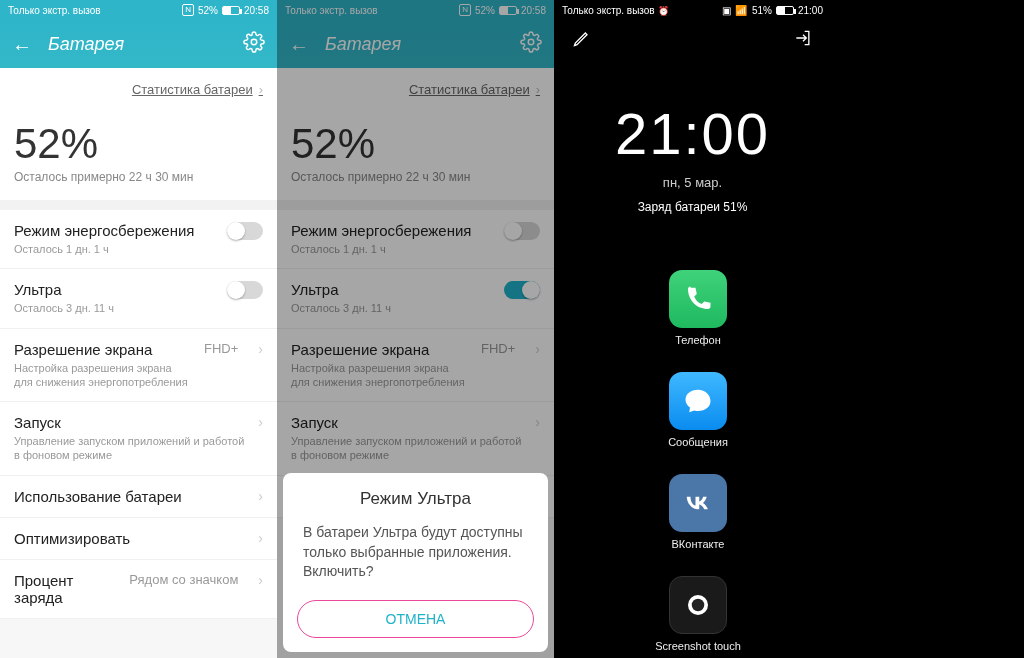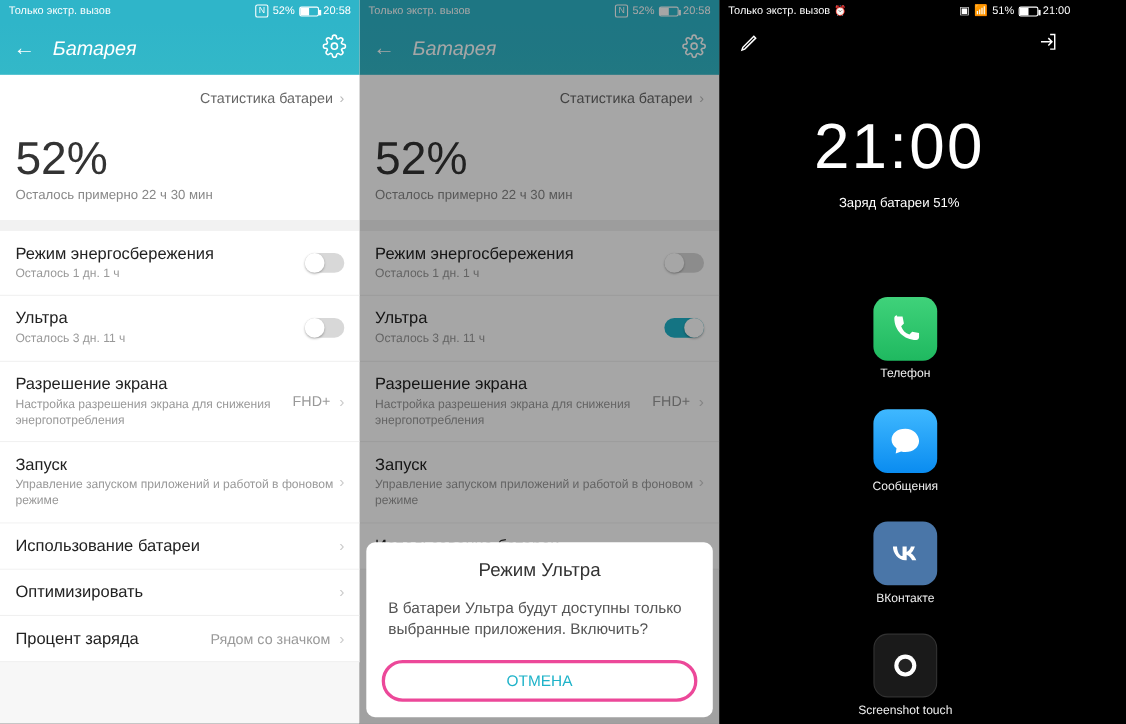--- a/index.html
+++ b/index.html
@@ -1,17 +1,17 @@
 <!DOCTYPE html>
 <html><head>
 <meta charset="utf-8">
 <style>
   * { box-sizing: border-box; margin: 0; padding: 0; font-family: -apple-system, "Helvetica Neue", Arial, sans-serif; }
   body { display: flex; width: 1024px; height: 658px; background: #000; overflow: hidden; }
-  .phone { position: relative; width: 327px; height: 658px; overflow: hidden; }
+  .phone { position: relative; width: 277px; height: 658px; overflow: hidden; }
   .phone.p1, .phone.p2 { background: #f7f7f7; }
   .phone.p3 { background: #000; color: #fff; }
 
   
   .status { position: absolute; top:0; left:0; right:0; height: 20px; display: flex; align-items: center; justify-content: space-between; padding: 0 8px; font-size: 10px; color: #fff; z-index: 5; }
   .phone.p3 .status { color: #fff; }
   .status .right { display: flex; align-items: center; gap: 4px; }
   .status .nfc { border: 1px solid #fff; border-radius:2px; font-size: 8px; padding:0 2px; line-height: 10px;}
   .phone.p3 .status .left { color:#fff; }
   .phone.p3 .alarm::before { content:"⏰"; font-size:9px; margin-left:4px;}
@@ -20,44 +20,44 @@
   .status .batt .fill { position:absolute; left:0; top:0; bottom:0; background:#fff;}
 
   
   .toolbar { position: absolute; top:20px; left:0; right:0; height: 48px; background: linear-gradient(to bottom,#2fb5c9,#33b8c8); color:#fff; display:flex; align-items:center; padding: 0 12px; gap:16px; z-index:4; }
   .toolbar .back { font-size: 20px; }
   .toolbar .title { font-size: 18px; font-weight: 400; flex:1;font-style:italic; }
   .toolbar .gear svg { width:22px; height:22px; }
 
   
   .content { position:absolute; top:68px; left:0; right:0; bottom:0; overflow:hidden; }
-  .linkrow { display:flex; align-items:center; justify-content:flex-end; height:42px; padding: 0 14px; font-size:13px; color:#666; background:#fff; }
+  .linkrow { display:flex; align-items:center; justify-content:flex-end; height:42px; padding: 0 14px; font-size:13px; color:#666; background:#fff;text-decoration:underline; }
   .linkrow .chev { margin-left:6px; color:#bbb; }
   .bigbatt { background:#fff; padding: 10px 14px 16px; }
   .bigbatt .pct { font-size: 42px; font-weight:300; color:#333; }
   .bigbatt .rem { font-size:12px; color:#888; margin-top:2px;}
   .gap { height:10px; background:#f2f2f2; }
-  .row { background:#fff; padding: 12px 14px; display:flex; align-items:center; border-bottom:1px solid #f0f0f0; }
+  .row { background:#fff; padding: 12px 14px; display:flex; border-bottom:1px solid #f0f0f0;gap:12px; }
   .row .txt { flex:1; }
   .row .lab { font-size:15px; color:#222; }
   .row .sub { font-size:11px; color:#999; margin-top:3px; line-height:1.3; }
   .row .val { font-size:13px; color:#999; margin-right:8px;}
   .row .chev { color:#ccc; font-size:14px;}
   .toggle { width:36px; height:18px; border-radius:9px; background:#d8d8d8; position:relative; }
   .toggle .knob { position:absolute; top:0; left:0; width:18px; height:18px; border-radius:50%; background:#fff; box-shadow:0 1px 2px rgba(0,0,0,.3);}
   .toggle.on { background:#1fb3c9; }
   .toggle.on .knob { left:18px; }
 
   
   .dim { position:absolute; inset:0; background:rgba(0,0,0,0.35); z-index:6; }
   .sheet { position:absolute; left:6px; right:6px; bottom:6px; background:#fff; border-radius:8px; z-index:7; padding: 16px 14px 14px; }
   .sheet .stitle { text-align:center; font-size:17px; margin-bottom:14px; color:#333;}
   .sheet .sbody { font-size:14px; color:#555; line-height:1.4; margin-bottom:18px; padding:0 6px;}
   .sheet .btns { display:flex; gap:10px; }
-  .sheet .btn { flex:1; height:38px; border:3px solid #ec4899; border-radius:19px; display:flex; align-items:center; justify-content:center; font-size:14px; color:#1fb3c9; background:#fff;}
+  .sheet .btn { flex:1; height:38px; border:1px solid #ec4899; border-radius:19px; display:flex; align-items:center; justify-content:center; font-size:14px; color:#1fb3c9; background:#fff;}
 
   
   .p3 .topbar { position:absolute; top:20px; left:0; right:0; height:40px; display:flex; align-items:center; justify-content:space-between; padding:0 18px;}
   .p3 .topbar svg{ width:20px; height:20px;}
   .p3 .clock { position:absolute; top:100px; left:0; right:0; text-align:center;}
   .p3 .clock .time { font-size:58px; font-weight:200; letter-spacing:2px;}
   .p3 .clock .date { font-size:13px; color:#ccc; margin-top:8px;}
   .p3 .clock .charge { font-size:12px; color:#ffffff; margin-top:10px;}
   .p3 .grid { position:absolute; top:270px; left:11px; right:0; padding:0 22px; display:grid; grid-template-columns:repeat(1,1fr); gap:26px 10px; justify-items:center;}
   .p3 .app { display:flex; flex-direction:column; align-items:center; gap:6px; }
@@ -261,20 +261,21 @@
   <div class="topbar">
     <span><svg viewBox="0 0 24 24" fill="none" stroke="#fff" stroke-width="1.6">
           <path d="M3 21l3-1 12-12-2-2L4 18l-1 3z"></path>
         </svg></span>
     <span><svg viewBox="0 0 24 24" fill="none" stroke="#fff" stroke-width="1.6">
           <path d="M14 4h5v16h-5M4 12h12m-4-4l4 4-4 4"></path>
         </svg></span>
   </div>
   <div class="clock">
     <div class="time">21:00</div>
+    <div class="date">пн, 5 мар.</div>
     <div class="charge">Заряд батареи 51%</div>
   </div>
   <div class="grid">
     <div class="app">
       <div class="icon ic-phone">
           <svg viewBox="0 0 24 24" fill="#fff">
             <path d="M6 2c-1 0-2 1-2 2 0 9 7 16 16 16 1 0 2-1 2-2v-3l-5-1-2 2c-3-1-5-3-6-6l2-2-1-5H6z"></path>
           </svg>
         </div>
       <div class="alabel">Телефон</div>

